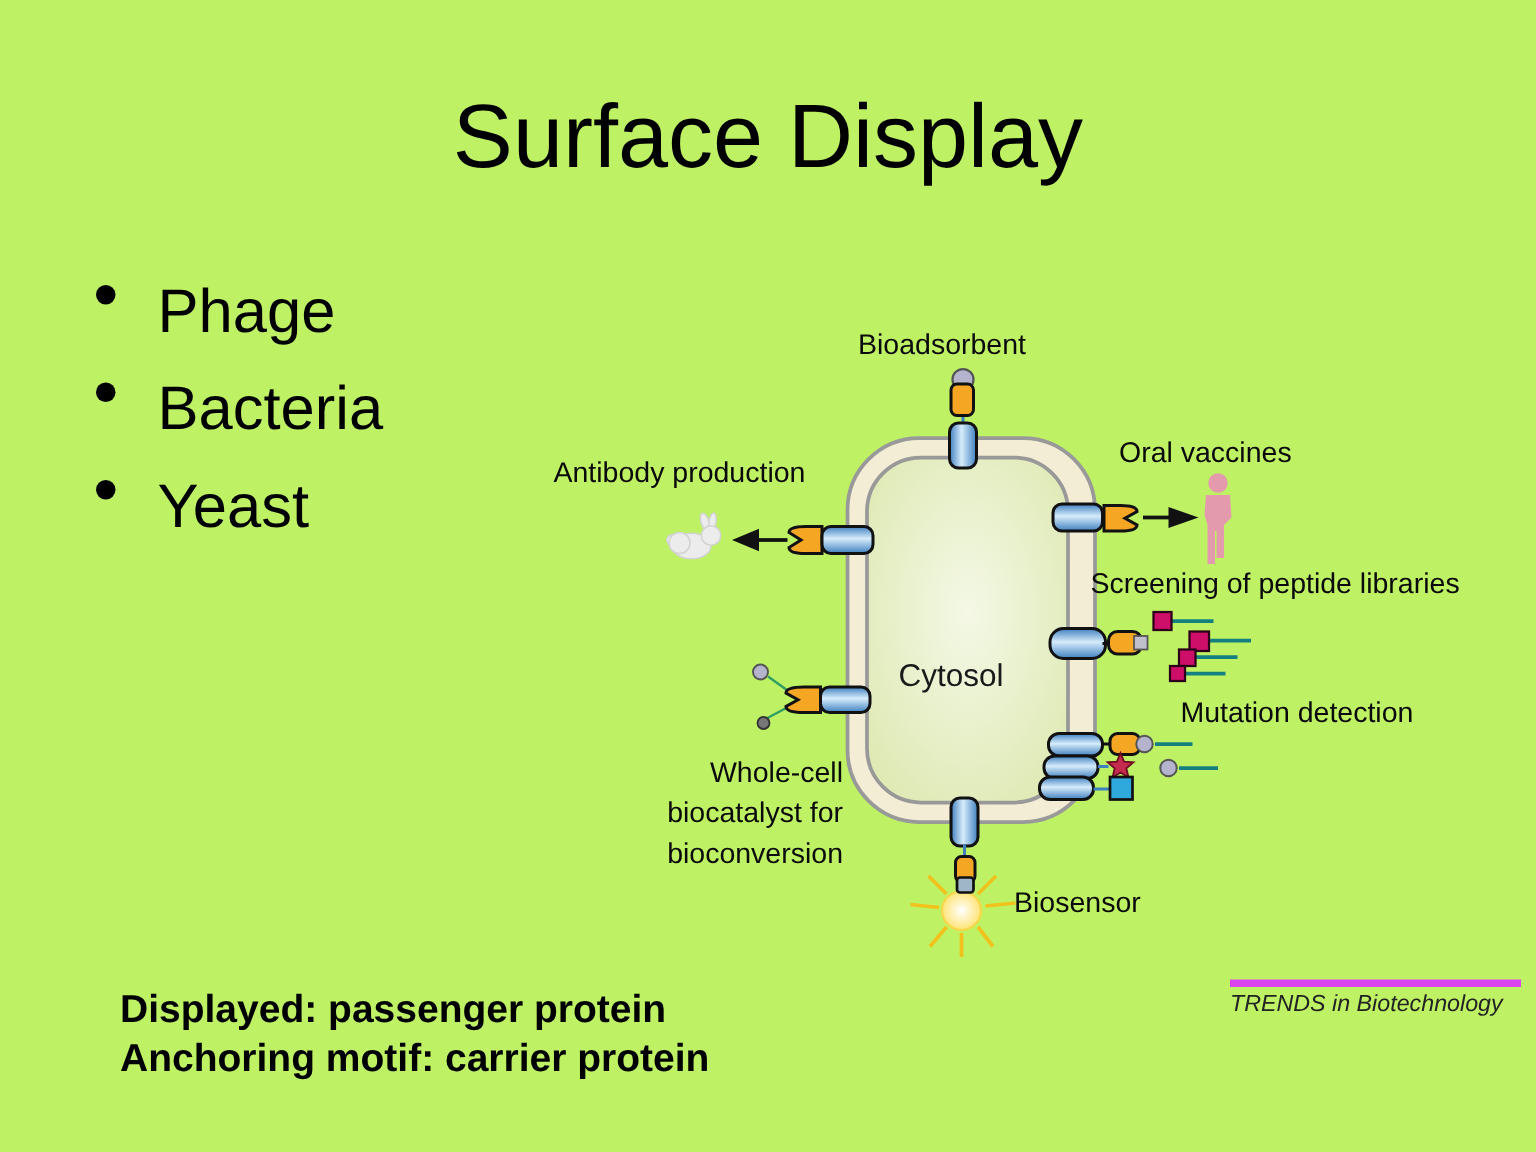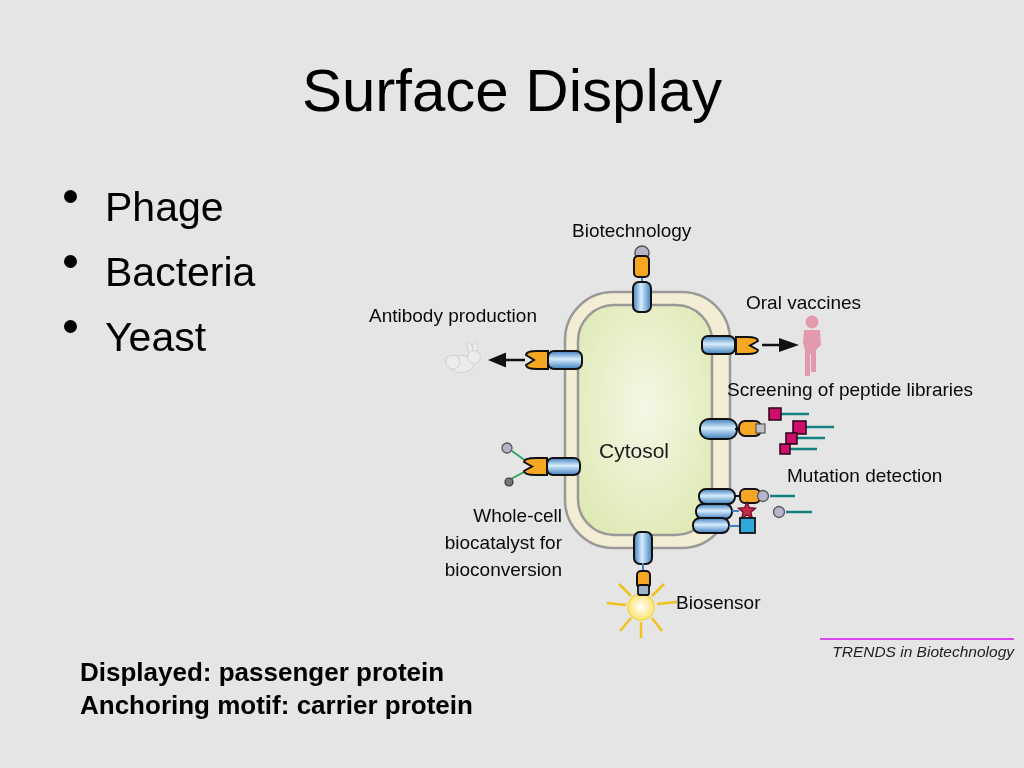--- a/index.html
+++ b/index.html
@@ -1,32 +1,32 @@
 <!DOCTYPE html>
 <html><head>
 <meta charset="utf-8">
 <style>
   html,body{margin:0;padding:0;background:#fff;}
-  .slide{position:relative;width:1024px;height:768px;background:#e5e5e5;overflow:hidden;
+  .slide{position:relative;width:1024px;height:768px;background:#bef264;overflow:hidden;
          font-family:"Liberation Sans",sans-serif;color:#000;}
   .title{position:absolute;left:0;right:0;top:56px;text-align:center;
          font-size:60px;font-weight:400;letter-spacing:0px;}
   .bullets{position:absolute;left:58px;top:184px;list-style:none;margin:0;padding:0;}
   .bullets li{display:flex;height:65px;font-size:41px;}
   .bullets .dot{flex:0 0 auto;width:13px;height:13px;border-radius:50%;background:#000;
                 margin:6px 28px 0 6px;}
   .footer{position:absolute;left:80px;top:656px;font-size:26px;font-weight:700;line-height:33px;}
   .diagram-svg{position:absolute;left:0;top:0;z-index:1;}
   .dlabel{position:absolute;font-size:19px;line-height:20px;color:#0a0a0a;
           white-space:nowrap;z-index:3;}
   .wholecell{position:absolute;left:414px;top:502px;width:148px;text-align:right;
              font-size:19px;line-height:27px;color:#0a0a0a;z-index:3;}
   .cytosol{position:absolute;left:599px;top:410px;font-size:21px;color:#1a1a1a;z-index:3;margin-top:29px;}
-  .attrib{position:absolute;left:820px;top:638px;width:194px;border-top:2px solid #d946ef;
-          padding-top:3px;font-size:15.5px;font-style:italic;text-align:right;
+  .attrib{position:absolute;left:820px;top:653px;width:194px;border-top:5px solid #d946ef;
+          padding-top:3px;font-size:15.5px;font-style:italic;text-align:left;
           color:#222;z-index:3;}
 </style>
 </head>
 <body>
 
 <div class="slide">
 
   <svg class="diagram-svg" width="1024" height="768" viewBox="0 0 1024 768">
     <defs>
       <linearGradient id="gBlueH" x1="0" y1="0" x2="0" y2="1">
@@ -163,21 +163,21 @@
     <li>
       <span class="dot"></span>
       <span>Bacteria</span>
     </li>
     <li>
       <span class="dot"></span>
       <span>Yeast</span>
     </li>
   </ul>
 
-  <div class="dlabel" style="left:572px;top:221px">Biotechnology</div>
+  <div class="dlabel" style="left:572px;top:221px">Bioadsorbent</div>
   <div class="dlabel" style="left:369px;top:306px">Antibody production</div>
   <div class="dlabel" style="left:746px;top:293px">Oral vaccines</div>
   <div class="dlabel" style="left:727px;top:380px">Screening of peptide libraries</div>
   <div class="dlabel" style="left:787px;top:466px">Mutation detection</div>
   <div class="wholecell">
     <div>Whole-cell</div>
     <div>biocatalyst for</div>
     <div>bioconversion</div>
   </div>
   <div class="dlabel" style="left:676px;top:593px">Biosensor</div>

